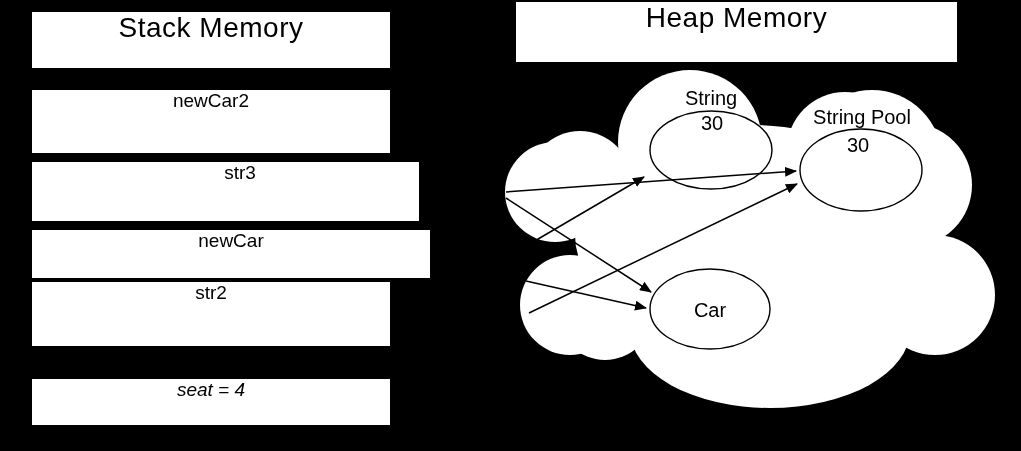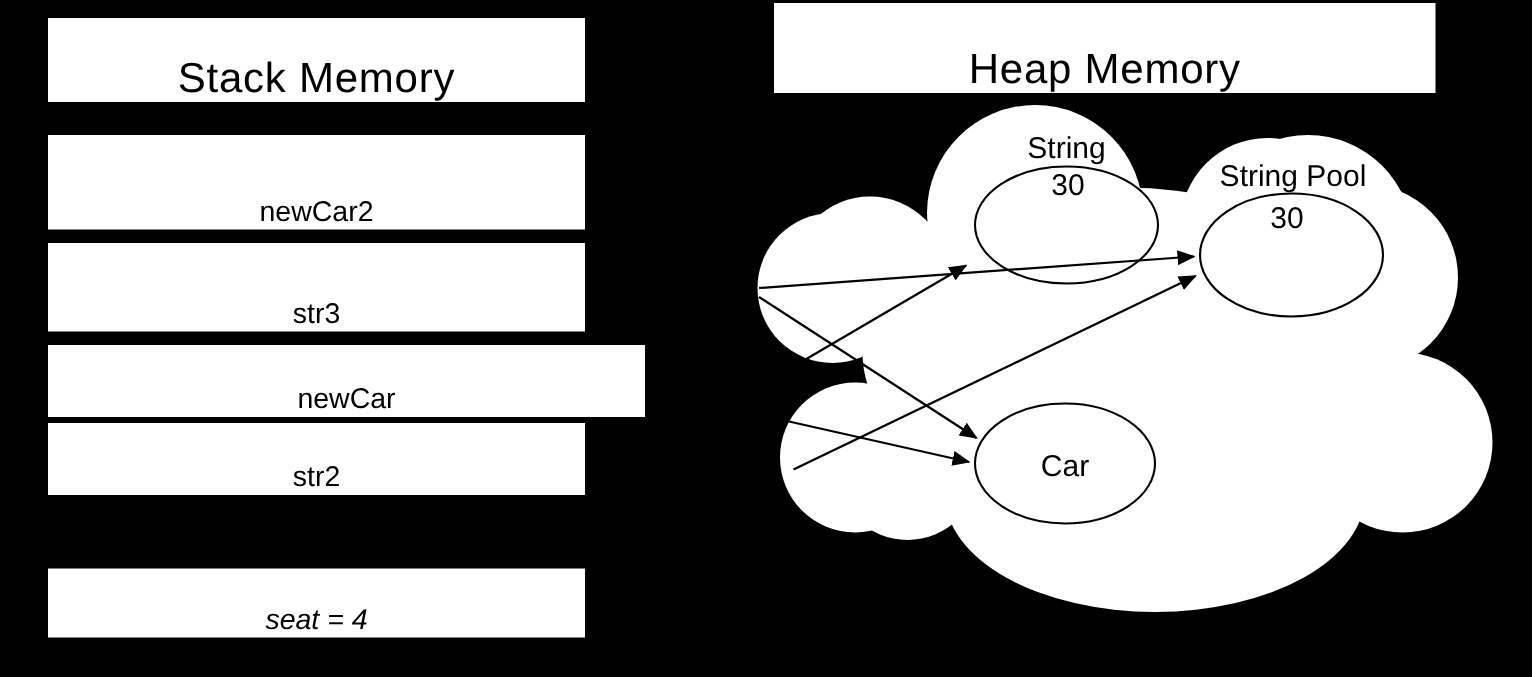--- a/index.html
+++ b/index.html
@@ -13,21 +13,21 @@
     height: 451px;
     background: #000;
     overflow: hidden;
     font-family: "Liberation Sans", "DejaVu Sans", sans-serif;
     color: #000;
   }
   .panel {
     position: absolute;
     background: #fff;
     display: flex;
-    align-items: flex-end;
+    align-items: flex-start;
     justify-content: center;
     text-align: center;
     color: #000;
   }
   .title-box {
     font-size: 28px;
     letter-spacing: 0.5px;
   }
   .stack-frame {
     font-size: 19px;
@@ -87,27 +87,27 @@
     </g>
   </svg>
 
   <div class="panel title-box" style="left:32px; top:12px; width:358px; height:56px;">
     <span>Stack Memory</span>
   </div>
 
   <div class="panel stack-frame" style="left:32px; top:90px; width:358px; height:63px;">
     <span>newCar2</span>
   </div>
-  <div class="panel stack-frame" style="left:32px; top:162px; width:358px; height:59px;">
+  <div class="panel stack-frame" style="left:32px; top:162px; width:358px; height:59px;padding-left:29px;">
     <span>str3</span>
   </div>
   <div class="panel stack-frame" style="left:32px; top:230px; width:398px; height:48px;">
     <span>newCar</span>
   </div>
-  <div class="panel stack-frame" style="left:32px; top:282px; width:358px; height:48px;">
+  <div class="panel stack-frame" style="left:32px; top:282px; width:358px; height:64px;">
     <span>str2</span>
   </div>
   <div class="panel stack-frame" style="left:32px; top:379px; width:358px; height:46px;font-style:italic;">
     <span>seat = 4</span>
   </div>
 
   <div class="panel title-box" style="left:516px; top:2px; width:441px; height:60px;">
     <span>Heap Memory</span>
   </div>
 

